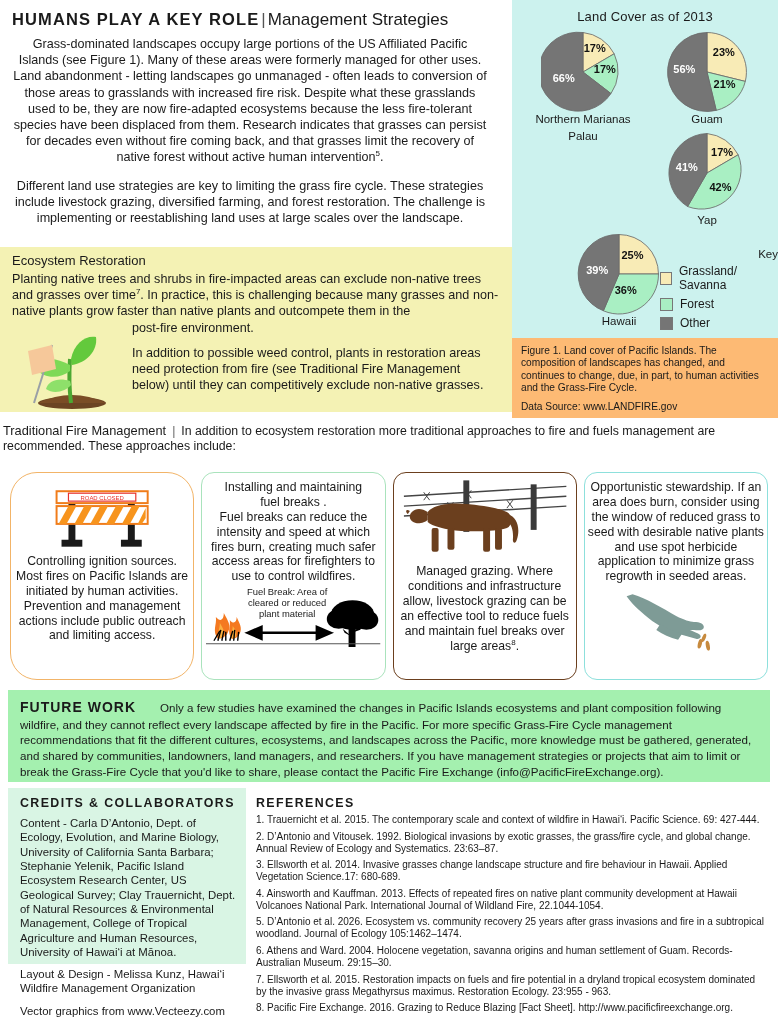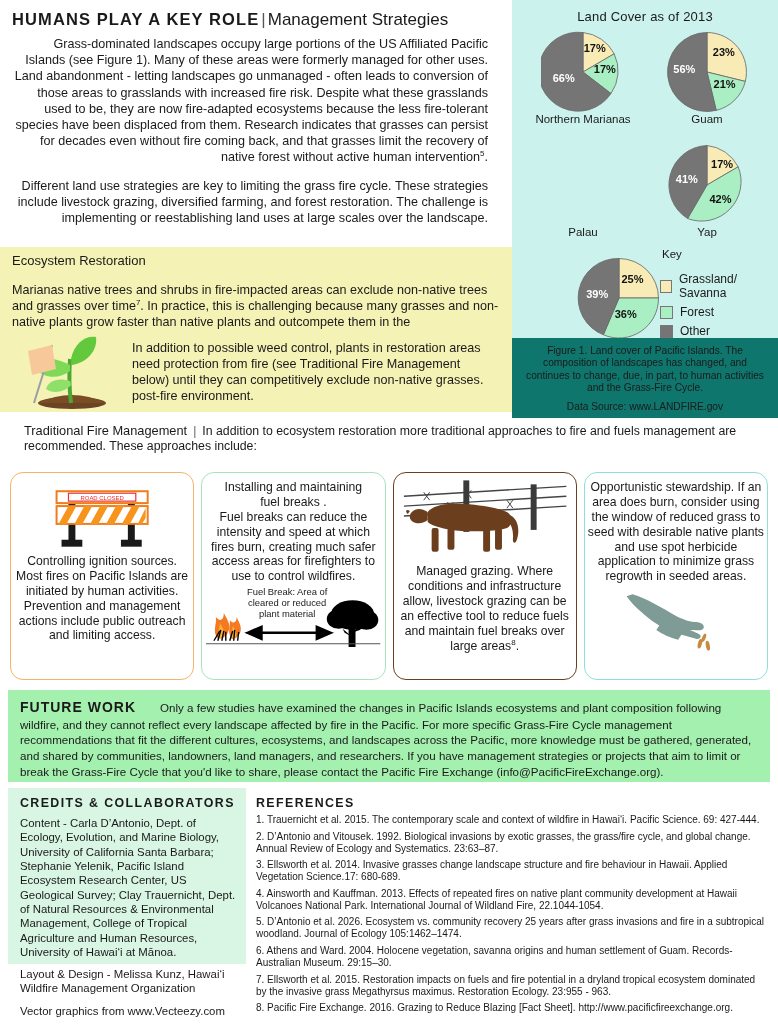--- a/index.html
+++ b/index.html
@@ -19,79 +19,79 @@
   }
   .headline { white-space: nowrap; margin-bottom: 6px; }
   .headline .hl-main {
     font-weight: bold; font-size: 16.5px; letter-spacing: 1.1px;
     font-variant: small-caps; text-transform: uppercase;
   }
   .headline .hl-bar { font-size: 17px; color: #555; margin: 0 2px; font-weight: 300;}
   .headline .hl-sub { font-size: 17px; }
 
   .body-p {
-    font-size: 12.6px; line-height: 1.285; text-align: right;
+    font-size: 12.6px; line-height: 1.285; text-align: center;
     margin-bottom: 9px;
   }
   .body-p sup { font-size: 8px; vertical-align: super; }
 
   
   .eco-box {
     position: absolute; left: 0; top: 247px; width: 512px; height: 165px;
     background: #F4F2B4; padding: 6px 12px 0 12px;
   }
-  .eco-title { font-size: 13px; margin-bottom: 14px; }
+  .eco-title { font-size: 13px; margin-bottom: 3px; }
   .eco-p { font-size: 12.6px; line-height: 1.28; }
   .eco-p sup { font-size: 8px; vertical-align: super; }
   .eco-indent { margin-left: 120px; }
   .eco-indent2 { margin-left: 120px; margin-top: 9px; }
   .seedling {
     position: absolute; left: 12px; top: 78px; width: 112px; height: 84px;
   }
 
   
   .right-panel {
     position: absolute; left: 512px; top: 0; width: 266px; height: 338px;
     background: #CCF2EE;
   }
   .pies-title {
     text-align: center; font-size: 13px; padding-top: 9px; letter-spacing: .2px;
   }
   .pie-grid {
     display: flex; flex-wrap: wrap; justify-content: center;
-    gap: 18px 6px; padding: 6px 8px 0 8px; align-items: flex-end;
+    gap: 6px 6px; padding: 6px 8px 0 8px;
   }
   .pie-cell { width: 118px; text-align: center; }
   .pie-cell.single { width: 118px; margin-left: -52px;}
   .pie-wrap { position: relative; width: 84px; height: 84px; margin: 0 auto; }
   .pie-svg { display: block; }
   .pie-label { font-size: 11.5px; margin-top: -1px; }
   .pie-pct {
     position: absolute; font-size: 11px; font-weight: bold; color: #111;
     transform: translate(-50%, -50%); white-space: nowrap;
   }
 
   
   .key-block { position: absolute; left: 148px; top: 248px; width: 118px; }
-  .key-title { font-size: 11.5px; margin-bottom: 12px; margin-left: 2px;}
+  .key-title { font-size: 11.5px; margin-bottom: 4px; margin-left: 2px; text-align: right;}
   .key-row { display: flex; align-items: center; margin-bottom: 5px; }
   .key-sw { width: 13px; height: 13px; border: 1px solid #777; margin-right: 7px; }
   .key-lbl { font-size: 12px; }
 
   .fig-caption {
     position: absolute; left: 512px; top: 338px; width: 266px; height: 80px;
-    background: #0f766e; padding: 7px 9px; text-align: center;
+    background: #fdba74; padding: 7px 9px;
   }
   .fig-caption p { font-size: 10.2px; line-height: 1.22; }
   .fig-caption p.src { margin-top: 6px; }
 
   
   .tfm {
     position: absolute; left: 0; top: 423px; width: 778px;
-    padding: 0 24px; font-size: 12.3px; line-height: 1.26;
+    padding: 0 3px; font-size: 12.3px; line-height: 1.26;
   }
   .tfm .tfm-head { font-size: 12.8px; }
   .tfm .tfm-bar { color: #666; margin: 0 6px; }
 
   
   .cards {
     position: absolute; left: 0; top: 472px; width: 778px; height: 208px;
     display: flex; gap: 7px; padding: 0 10px;
   }
   .card {
@@ -140,23 +140,23 @@
   <div class="left-col">
     <div class="headline">
       <span class="hl-main">Humans Play a Key Role</span><span class="hl-bar">|</span><span class="hl-sub">Management Strategies</span>
     </div>
     <div class="body-p"><span>Grass-dominated landscapes occupy large portions of the US Affiliated Pacific Islands (see Figure 1). Many of these areas were formerly managed for other uses. Land abandonment - letting landscapes go unmanaged - often leads to conversion of those areas to grasslands with increased fire risk. Despite what these grasslands used to be, they are now fire-adapted ecosystems because the less fire-tolerant species have been displaced from them. Research indicates that grasses can persist for decades even without fire coming back, and that grasses limit the recovery of native forest without active human intervention</span><sup>5</sup><span>.</span></div>
     <div class="body-p" style="margin-top:12px;">Different land use strategies are key to limiting the grass fire cycle. These strategies include livestock grazing, diversified farming, and forest restoration. The challenge is implementing or reestablishing land uses at large scales over the landscape.</div>
   </div>
 
   <div class="eco-box">
     <div class="eco-title">Ecosystem Restoration</div>
-    <div class="eco-p"><span>Marianas native trees and shrubs in fire-impacted areas can exclude non-native trees and grasses over time</span><sup>7</sup><span>.  In practice, this is challenging because many grasses and non-native plants grow faster than native plants and outcompete them in the</span></div>
+    <div class="eco-p"><span>Planting native trees and shrubs in fire-impacted areas can exclude non-native trees and grasses over time</span><sup>7</sup><span>.  In practice, this is challenging because many grasses and non-native plants grow faster than native plants and outcompete them in the</span></div>
+    <div class="eco-p eco-indent">post-fire environment.</div>
     <div class="eco-p eco-indent2">In addition to possible weed control, plants in restoration areas need protection from fire (see Traditional Fire Management below) until they can competitively exclude non-native grasses.</div>
-    <div class="eco-p eco-indent">post-fire environment.</div>
 
     <svg class="seedling" viewBox="0 0 112 84">
 
       <ellipse cx="60" cy="78" rx="34" ry="6" fill="#6B4423"></ellipse>
       <path d="M26 78 Q60 62 94 78 Z" fill="#7A4D26"></path>
 
       <path d="M59 78 C57 62 57 48 58 34" stroke="#4CA832" stroke-width="4" fill="none"></path>
 
       <path d="M58 40 C40 30 28 34 24 44 C32 54 48 54 58 46 Z" fill="#7ED957"></path>
       <path d="M59 34 C62 18 74 10 84 12 C86 26 74 38 60 40 Z" fill="#63C93C"></path>
@@ -258,21 +258,21 @@
     <p>Figure 1.  Land cover of Pacific Islands. The composition of landscapes has changed, and continues to change, due, in part, to human activities and the Grass-Fire Cycle.</p>
     <p class="src">Data Source: www.LANDFIRE.gov</p>
   </div>
 
   <div class="tfm">
     <span class="tfm-head">Traditional Fire Management</span><span class="tfm-bar">|</span><span>In addition to ecosystem restoration more traditional approaches to fire and fuels management are recommended. These approaches include:</span>
   </div>
 
   <div class="cards">
 
-    <div class="card" style="border-color:#F2B468;">
+    <div class="card" style="border-color:#F2B468;border-radius:27px;">
       <svg width="100%" height="72" viewBox="0 0 180 72">
         <rect x="56" y="14" width="7" height="54" fill="#1a1a1a"></rect>
         <rect x="116" y="14" width="7" height="54" fill="#1a1a1a"></rect>
         <rect x="49" y="62" width="21" height="7" fill="#1a1a1a"></rect>
         <rect x="109" y="62" width="21" height="7" fill="#1a1a1a"></rect>
         <rect x="44" y="13" width="92" height="12" fill="#fff" stroke="#F07C1A" stroke-width="2"></rect>
         <rect x="56" y="15" width="68" height="8" fill="#fff" stroke="#E8322B" stroke-width="1.2"></rect>
         <text x="90" y="21.5" font-size="6" text-anchor="middle" fill="#E8322B" font-family="Liberation Sans, sans-serif">ROAD CLOSED</text>
         <rect x="44" y="28" width="92" height="18" fill="#fff" stroke="#F07C1A" stroke-width="2"></rect>
         <g fill="#F7941D">

